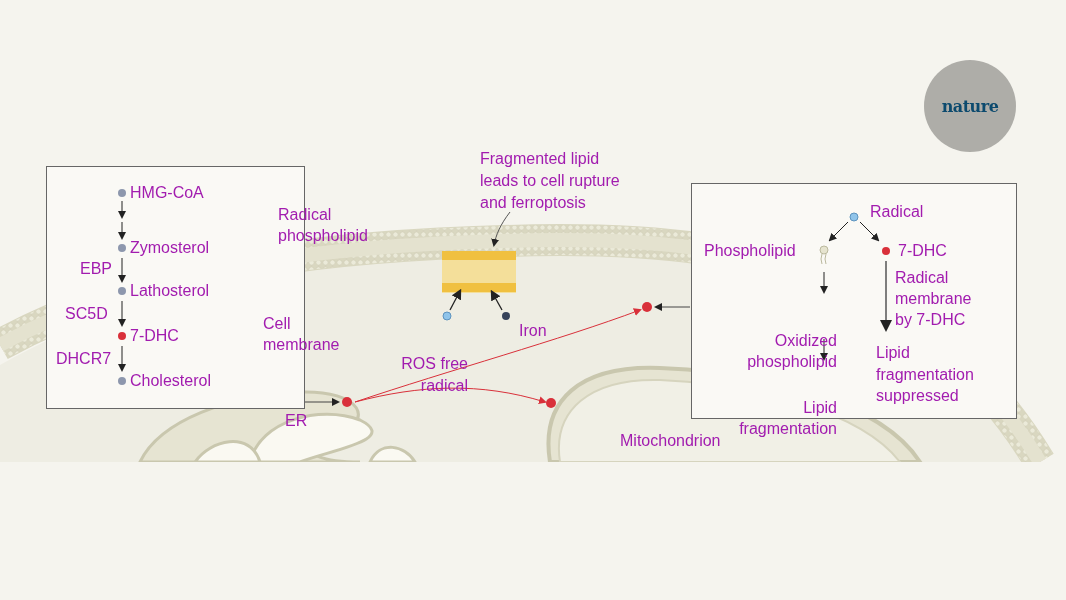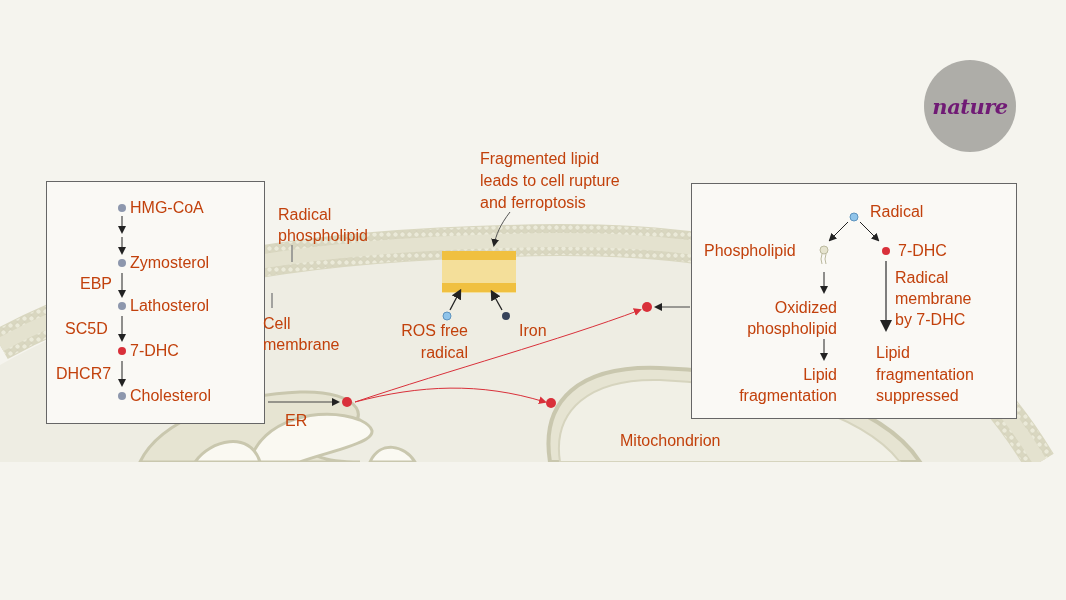--- a/index.html
+++ b/index.html
@@ -1,24 +1,24 @@
 <!DOCTYPE html>
 <html><head>
 <meta charset="utf-8">
 <style>
   html, body { margin:0; padding:0; }
   body { width:1066px; height:600px; background:#f5f4ee; position:relative; overflow:hidden;
          font-family:"Liberation Sans", "DejaVu Sans", sans-serif; color:#222; }
   svg.scene { position:absolute; left:0; top:0; }
-  .lbl { position:absolute; font-size:16px; line-height:21px; color:#c2410c; white-space:nowrap; }
+  .lbl { position:absolute; font-size:16px; line-height:21px; color:#a21caf; white-space:nowrap; }
   .box { position:absolute; background:#faf9f5; border:1.5px solid #666; }
   .logo { position:absolute; left:924px; top:60px; width:92px; height:92px; border-radius:50%;
           background:#aeada8; display:flex; align-items:center; justify-content:center; }
-  .logo span { color:#701a75; font-family:"DejaVu Serif","Liberation Serif",serif; font-size:21px; font-weight:bold; letter-spacing:-0.5px;font-style:italic; }
-  .r { text-align:right; }
+  .logo span { color:#0c4a6e; font-family:"DejaVu Serif","Liberation Serif",serif; font-size:16px; font-weight:bold; letter-spacing:-0.5px; }
+  .r { text-align:right;margin-top:33px; }
 </style>
 </head>
 <body>
 
 <svg class="scene" width="1066" height="600">
   <defs>
     <pattern id="heads" width="7" height="7" patternUnits="userSpaceOnUse">
       <circle cx="3.5" cy="3.5" r="2.6" fill="#ebead9" stroke="#cfcdb6" stroke-width="0.6"></circle>
     </pattern>
     <marker id="ah" markerWidth="8" markerHeight="8" refX="6" refY="4" orient="auto">
@@ -74,21 +74,21 @@
   <line x1="502" y1="310" x2="492" y2="292" stroke="#222" stroke-width="1.3" marker-end="url(#ah)"></line>
   <path d="M510,212 C500,225 496,235 494,245" fill="none" stroke="#555" stroke-width="1" marker-end="url(#ah)"></path>
   <line x1="292" y1="245" x2="292" y2="262" stroke="#888" stroke-width="1.5"></line>
   <line x1="272" y1="293" x2="272" y2="308" stroke="#888" stroke-width="1.5"></line>
 </svg>
 
 <div class="logo">
     <span>nature</span>
   </div>
 
-<div class="box" style="left:46px;top:181px;width:217px;height:241px;">
+<div class="box" style="left:46px;top:166px;width:217px;height:241px;padding-left:40px;">
   <svg width="217" height="241" style="position:absolute;left:0;top:0">
     <defs>
         <marker id="ak" markerWidth="8" markerHeight="8" refX="6" refY="4" orient="auto">
           <path d="M0,0 L8,4 L0,8 z" fill="#222"></path>
         </marker>
       </defs>
     <circle cx="75" cy="26" r="4" fill="#8d97ad"></circle>
     <line x1="75" y1="34" x2="75" y2="50" stroke="#222" marker-end="url(#ak)"></line>
     <line x1="75" y1="55" x2="75" y2="71" stroke="#222" marker-end="url(#ak)"></line>
     <circle cx="75" cy="81" r="4" fill="#8d97ad"></circle>

